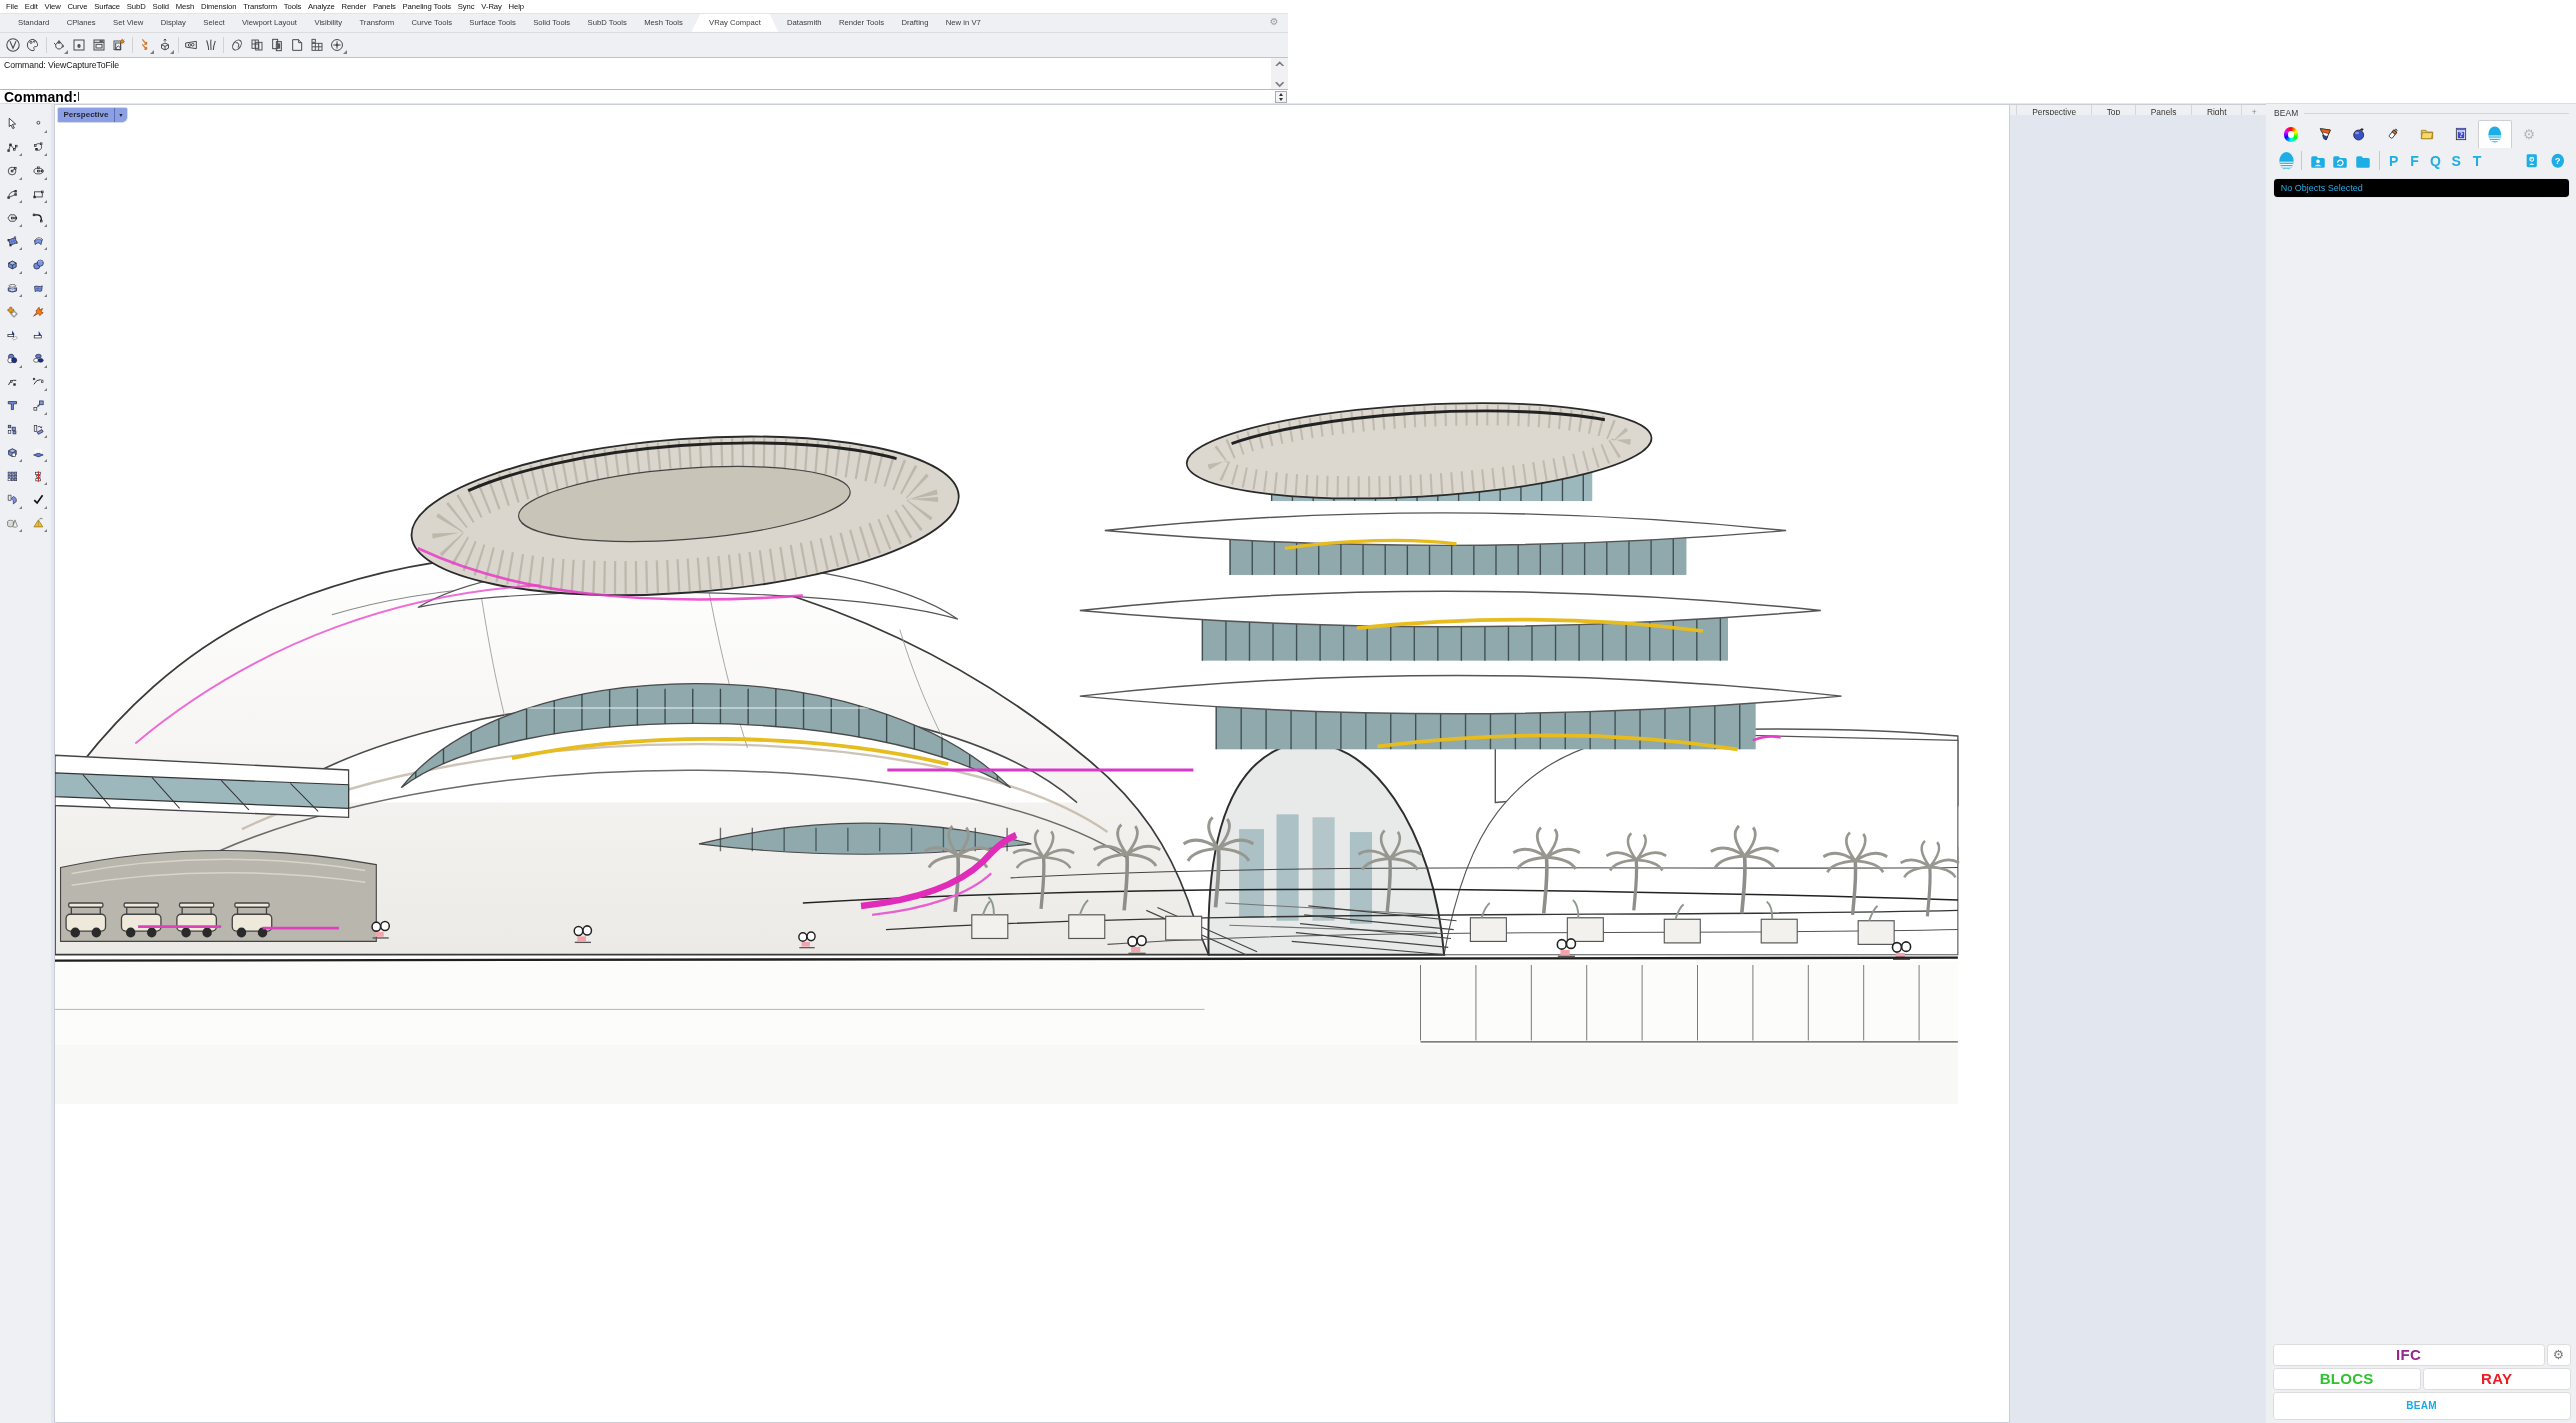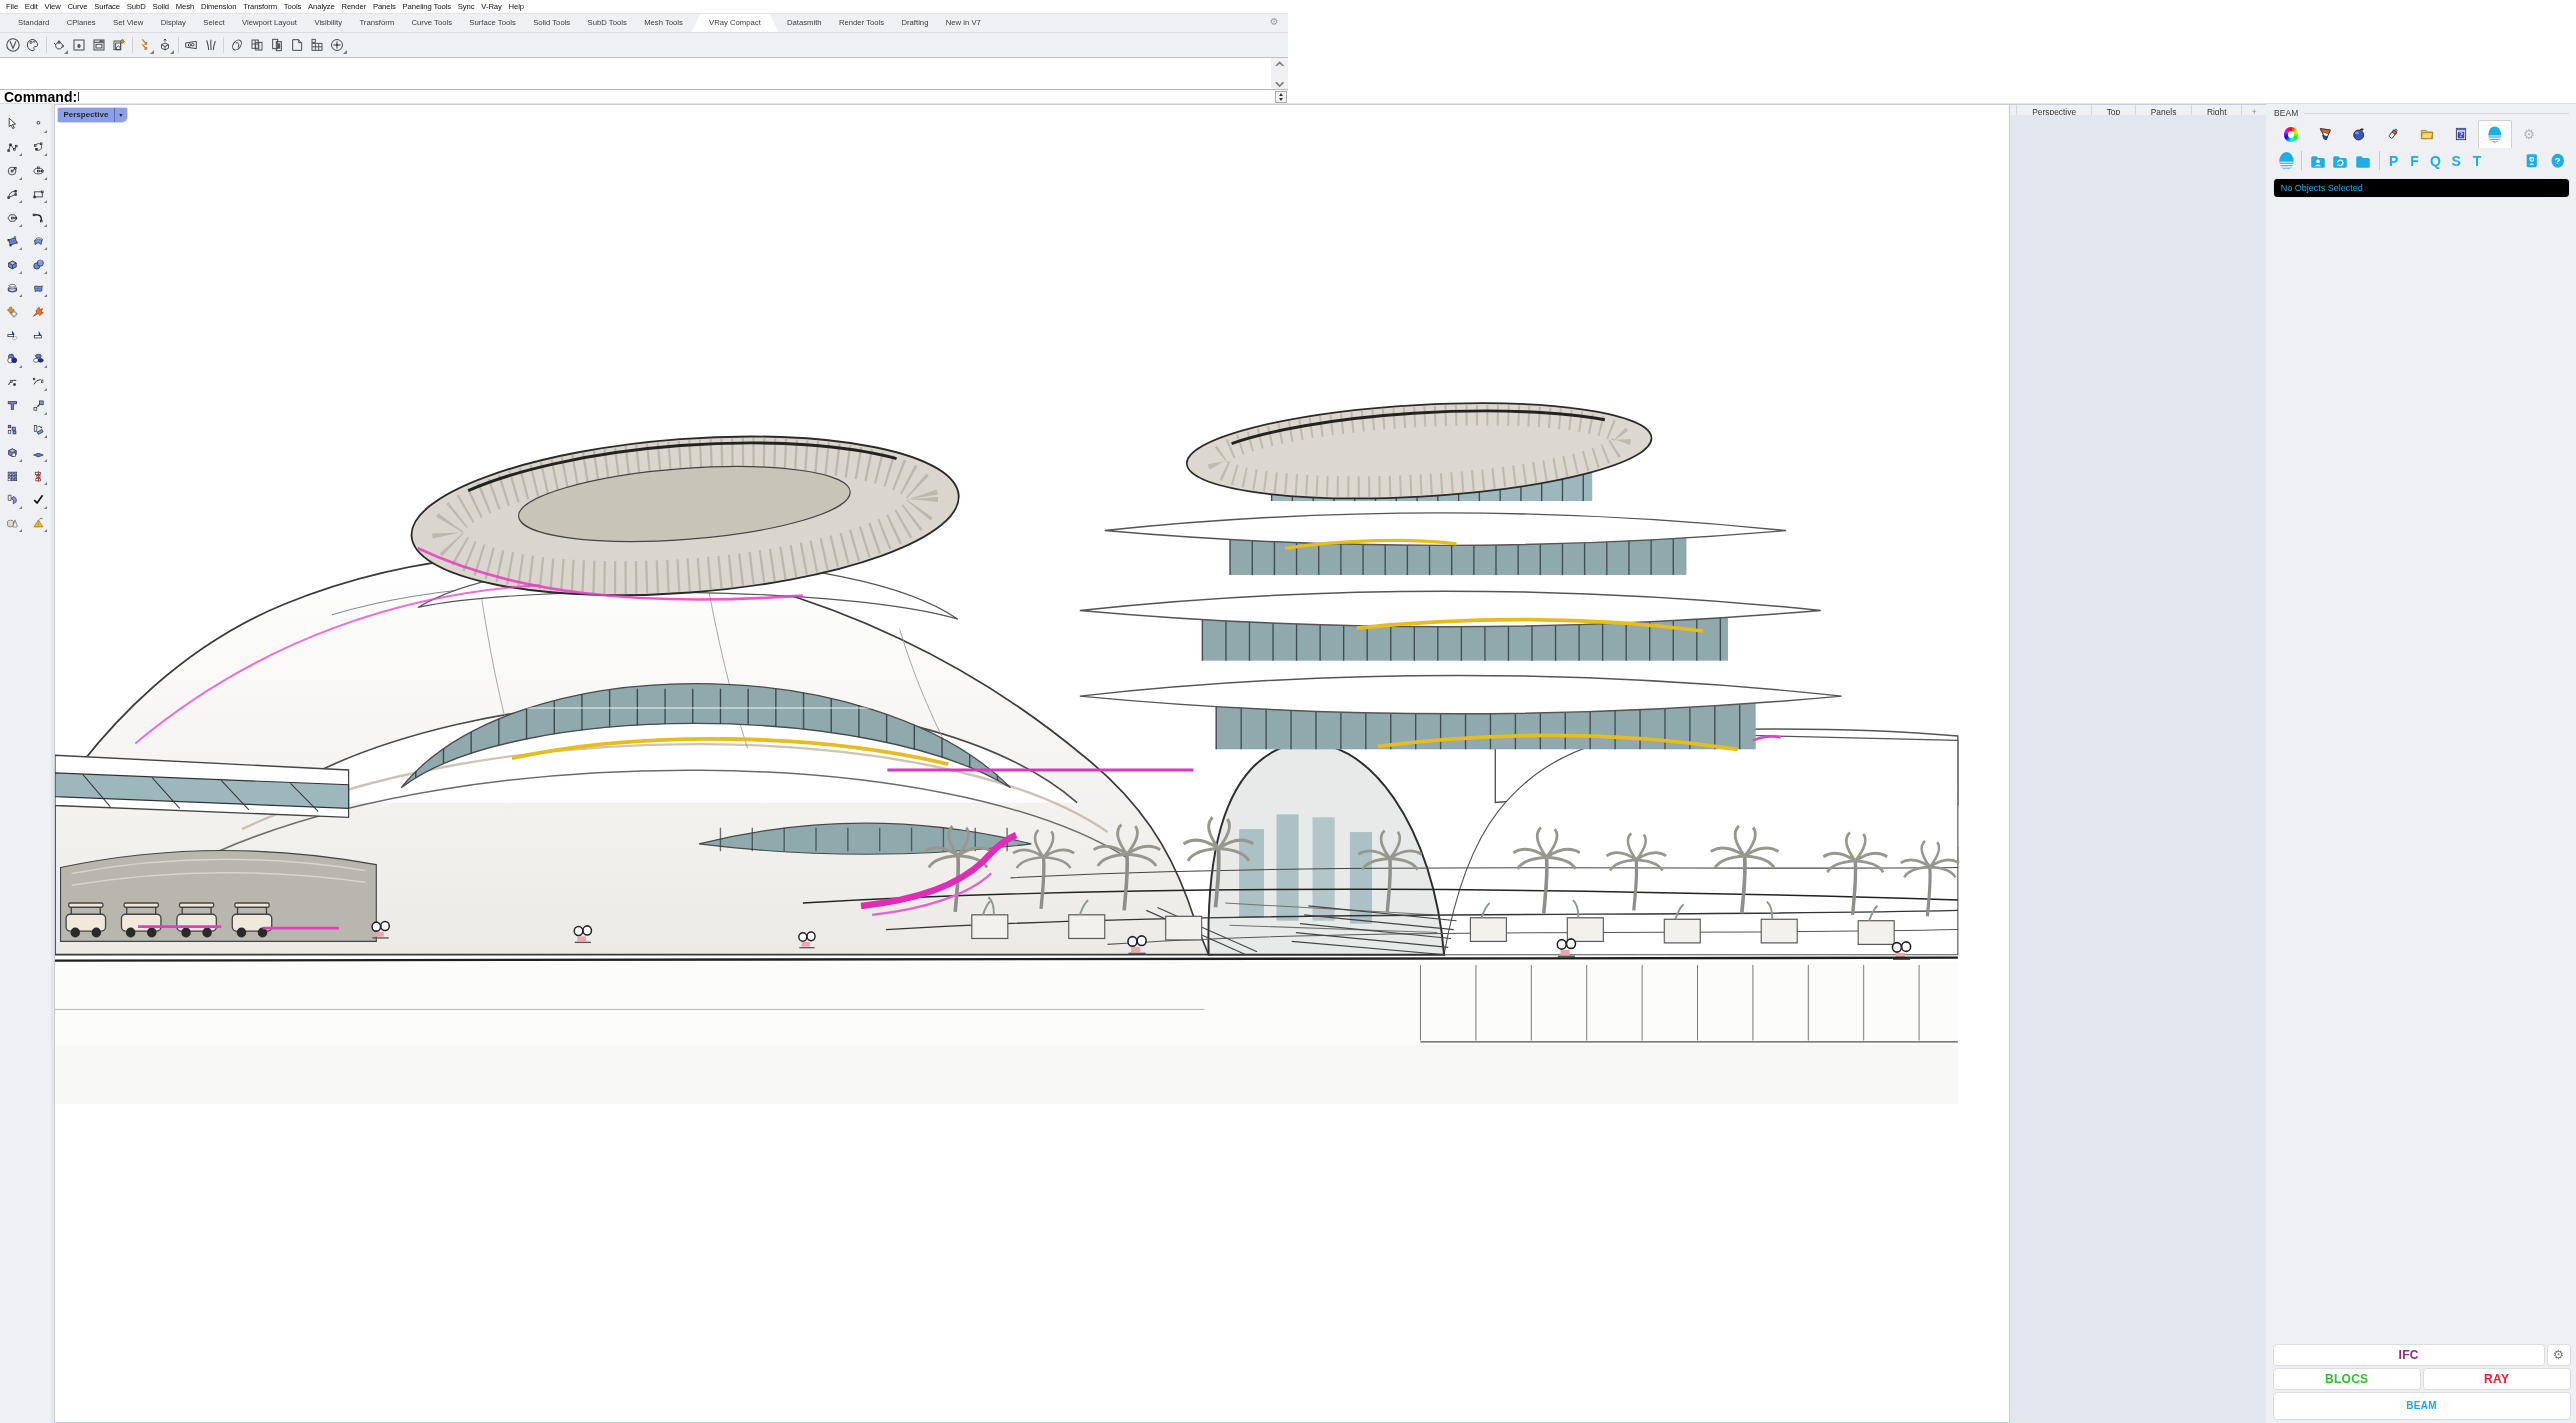--- a/index.html
+++ b/index.html
@@ -83,21 +83,21 @@
   .bp-bluebar { height:25.5px; display:flex; align-items:center; gap:1.3px; padding:0 1.3px; }
   .bb-sep { width:0.7px; height:19px; background:#c9c9cd; margin:0 3.4px; }
   .bb-i { width:21.5px; height:20px; display:flex; align-items:center; justify-content:center; }
   .bb-letter { width:19.5px; text-align:center; font-size:14px; font-weight:bold; color:#1CAEE4; }
   .bb-right { margin-left:auto; display:flex; gap:4px; }
   .bp-status { margin-top:5.4px; background:#000000; border-radius:3.4px; padding:4px 6.7px;
     font-size:9px; color:#29ABE2; box-shadow:0 0 0 0.7px #e3e3e6; }
   .bp-buttons { position:absolute; left:6.7px; right:5.4px; bottom:3.4px; }
   .bprow { display:flex; gap:2px; margin-top:2px; }
   .bbtn { background:#fff; border:0.7px solid #dcdcdc; border-radius:3.4px; display:flex;
-    align-items:center; justify-content:center; font-weight:bold; font-size:12px;
+    align-items:center; justify-content:center; font-weight:bold; font-size:15px;
     letter-spacing:0.3px; height:22px; }
   .bbtn.ifc { flex:1; color:#92278F; }
   .bbtn.gearbtn { width:24px; color:#7a7a7a; font-size:12.8px; }
   .bbtn.blocs { flex:1; color:#2EC22E; }
   .bbtn.ray { flex:1; color:#ED1C24; }
   .bbtn.beam { width:100%; color:#19A9E8; height:28px; font-size:10px; }
 
   .colorwheel { width:14.8px; height:14.8px; border-radius:50%; position:relative;
     background:conic-gradient(#f00,#ff0,#0f0,#0ff,#00f,#f0f,#f00); }
   .colorwheel::after { content:""; position:absolute; left:4px; top:4px; width:6.7px;
@@ -270,20 +270,21 @@
   <span class="vi fly">
       <svg width="16" height="16" viewBox="0 0 24 24" fill="none" stroke="#4a4a4e" stroke-width="1.5">
         <circle cx="12" cy="12" r="8.2"></circle>
         <path d="M12 6.5 v11 M6.5 12 h11"></path>
         <circle cx="12" cy="12" r="1.5" fill="#4a4a4e"></circle>
       </svg>
     </span>
 </div>
 
 <div class="cmdhist">
+  <div>Command: ViewCaptureToFile</div>
   <div class="scrollcol">
     <svg class="chev" width="9.4" height="5.4" viewBox="0 0 14 8">
         <path d="M2 7 L7 2 L12 7"></path>
       </svg>
     <svg class="chev" width="9.4" height="5.4" viewBox="0 0 14 8">
         <path d="M2 1 L7 6 L12 1"></path>
       </svg>
   </div>
 </div>
 <div class="cmdline">

